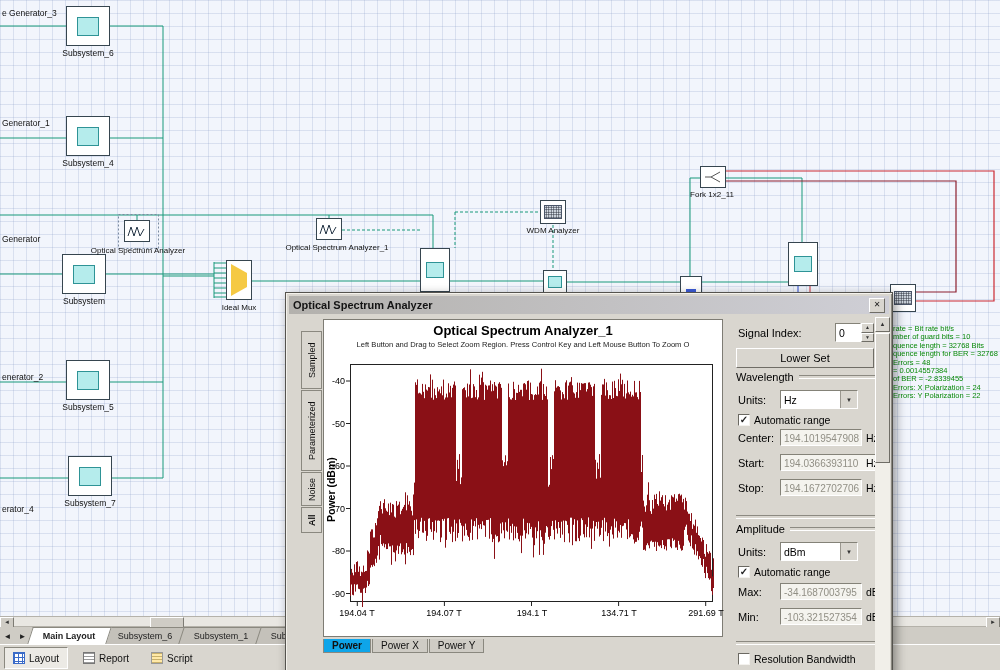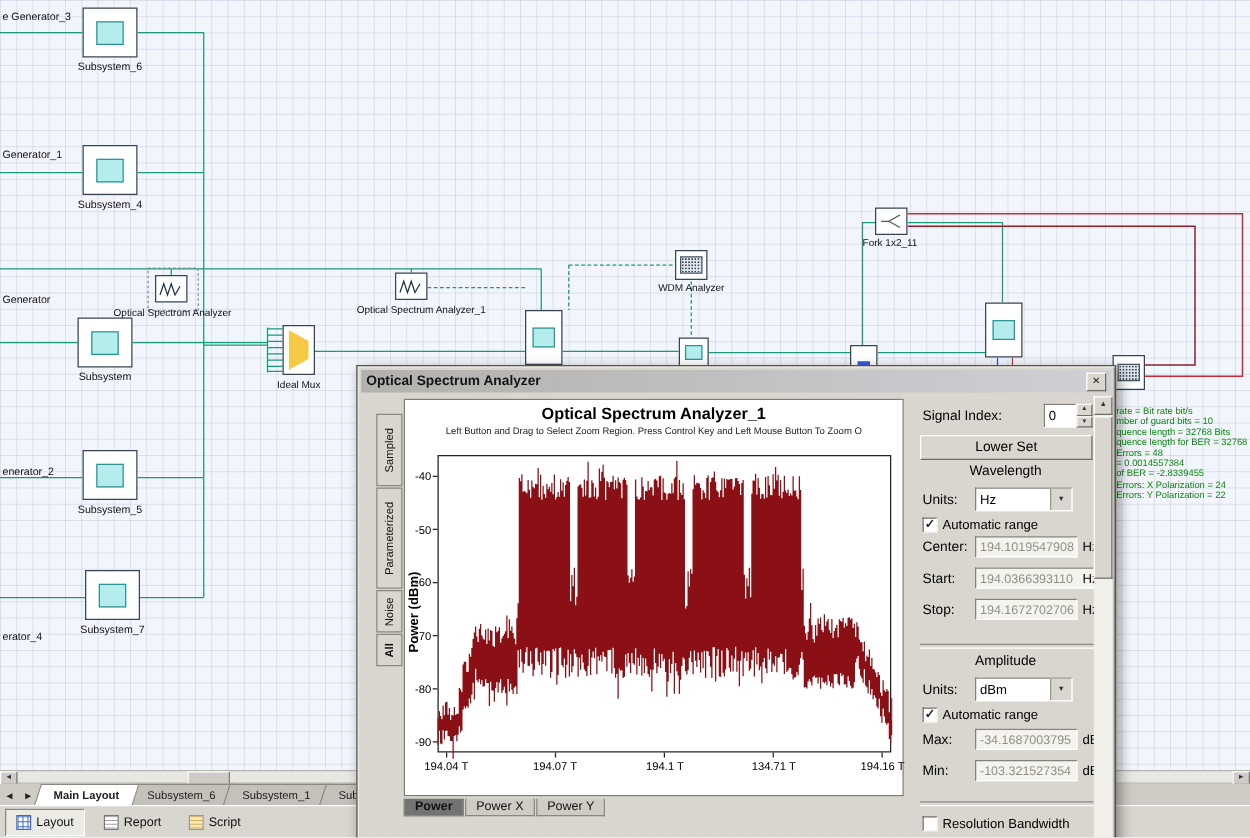--- a/index.html
+++ b/index.html
@@ -73,41 +73,41 @@
   .psub{position:absolute;left:2px;top:20px;width:394px;text-align:center;font-size:7.6px;color:#222;
     white-space:nowrap;overflow:hidden;}
   .ylab{position:absolute;left:1px;top:80px;height:180px;width:12px;writing-mode:vertical-rl;transform:rotate(180deg);
     display:flex;align-items:center;justify-content:center;font-size:10.5px;font-weight:bold;color:#000;}
   .ytick{position:absolute;left:0;width:21px;text-align:right;font-size:9px;color:#000;transform:translateY(-50%);}
   .xtick{position:absolute;top:288px;font-size:9px;color:#000;transform:translateX(-50%);white-space:nowrap;}
   .xlab{position:absolute;left:22px;top:301px;width:368px;text-align:center;font-size:10.5px;font-weight:bold;color:#000;}
   #spectrum-svg{position:absolute;left:22px;top:44px;}
   .ptabs{position:absolute;left:37px;top:346px;display:flex;}
   .ptab{font-size:10px;color:#111;padding:1px 8px;background:#cfccc5;border:1px solid #8a887f;border-top:none;margin-right:1px;}
-  .ptab.active{background:#737373;font-weight:bold;}
+  .ptab.active{background:#0ea5e9;font-weight:bold;}
   .rlabel{position:absolute;font-size:11px;color:#000;white-space:nowrap;}
   .runit{position:absolute;font-size:10.5px;color:#000;white-space:nowrap;}
   .tfield{position:absolute;height:17px;background:#f4f3ee;border:1px solid;border-color:#848278 #fff #fff #848278;
     color:#918f85;font-size:10px;line-height:17px;padding:0 3px;box-sizing:border-box;white-space:nowrap;overflow:hidden;}
   .wfield{position:absolute;height:19px;background:#fff;border:1px solid;border-color:#848278 #fff #fff #848278;
     color:#000;font-size:10.5px;line-height:18px;padding:0 3px;box-sizing:border-box;}
   .spinbtns{position:absolute;width:13px;height:19px;display:flex;flex-direction:column;}
   .spinbtns div{flex:1;background:#d9d6cf;border:1px solid;border-color:#fff #6f6d66 #6f6d66 #fff;
     font-size:5px;line-height:7px;text-align:center;color:#333;}
   .dd{position:absolute;height:19px;background:#fff;border:1px solid;border-color:#848278 #fff #fff #848278;
     box-sizing:border-box;display:flex;align-items:center;}
   .ddval{flex:1;font-size:10.5px;color:#000;padding-left:3px;}
   .ddbtn{width:16px;height:100%;background:#d9d6cf;border-left:1px solid #9a978f;
     font-size:6px;display:flex;align-items:center;justify-content:center;color:#333;}
   .btn3d{position:absolute;background:#d9d6cf;border:1px solid;border-color:#fff #6f6d66 #6f6d66 #fff;
     font-size:11px;color:#000;display:flex;align-items:center;justify-content:center;}
   .chk{position:absolute;width:12px;height:12px;background:#fff;border:1px solid;border-color:#6b6962 #f4f2ee #f4f2ee #6b6962;
     box-sizing:border-box;font-size:10px;line-height:10px;text-align:center;color:#222;font-weight:bold;}
   .chklab{position:absolute;font-size:10.5px;color:#000;white-space:nowrap;}
-  .ghead{position:absolute;display:flex;align-items:center;width:142px;flex-direction:column;}
+  .ghead{position:absolute;display:flex;align-items:center;width:142px;}
   .ghead span{font-size:11px;color:#000;white-space:nowrap;margin-right:5px;}
   .ghead i{flex:1;height:2px;border-top:1px solid #8c8a82;border-bottom:1px solid #fff;}
   .hdiv{position:absolute;height:2px;border-top:1px solid #8c8a82;border-bottom:1px solid #fff;}
   .vscroll{position:absolute;left:589px;top:24px;width:15px;height:369px;background:#f1efe9;}
   .vsbtn{position:absolute;left:0;width:15px;height:15px;background:#d9d6cf;border:1px solid;
     border-color:#fff #6f6d66 #6f6d66 #fff;font-size:6px;line-height:13px;text-align:center;color:#333;box-sizing:border-box;}
   .vsthumb{position:absolute;left:0;top:16px;width:15px;height:130px;background:#d9d6cf;border:1px solid;
     border-color:#fff #6f6d66 #6f6d66 #fff;box-sizing:border-box;}
 </style>
 </head>
@@ -314,21 +314,21 @@
       <span class="ytick" style="top:274px">-90</span>
       <svg id="spectrum-svg" width="368" height="243">
           <rect x="4.5" y="0.5" width="362" height="237" fill="#fff" stroke="#222" stroke-width="1"></rect>
           <path d="M4.5 210.7V232.0M5.5 204.9V220.5M6.5 208.7V230.8M7.5 211.3V231.3M8.5 200.3V220.2M9.5 208.1V227.6M10.5 198.0V220.7M11.5 197.3V220.3M12.5 207.8V224.8M13.5 202.4V225.2M14.5 212.0V228.8M15.5 207.7V228.8M16.5 208.3V244.2M17.5 201.6V224.7M18.5 207.9V223.9M19.5 207.0V229.0M20.5 206.9V223.5M21.5 186.4V216.9M22.5 187.6V222.0M23.5 189.5V220.3M24.5 167.6V203.6M25.5 165.4V201.1M26.5 165.4V202.8M27.5 173.5V200.7M28.5 173.4V202.1M29.5 159.0V194.8M30.5 161.3V198.8M31.5 154.3V191.5M32.5 147.1V182.1M33.5 141.9V195.6M34.5 137.2V171.0M35.5 145.1V180.1M36.5 149.5V181.8M37.5 139.0V179.4M38.5 135.2V183.4M39.5 144.3V180.2M40.5 146.7V185.1M41.5 147.8V185.0M42.5 139.5V179.4M43.5 151.1V182.4M44.5 138.7V182.3M45.5 148.4V200.8M46.5 140.0V181.4M47.5 140.7V188.1M48.5 152.6V188.6M49.5 153.6V197.4M50.5 137.1V186.4M51.5 141.8V181.6M52.5 140.6V189.9M53.5 137.7V182.2M54.5 150.2V179.4M55.5 146.8V190.3M56.5 144.8V188.2M57.5 142.9V185.3M58.5 140.9V190.5M59.5 128.3V200.3M60.5 146.3V179.1M61.5 131.3V189.2M62.5 140.6V183.0M63.5 137.2V187.8M64.5 142.3V191.1M65.5 146.8V185.9M66.5 151.4V185.0M67.5 130.5V191.1M68.5 118.6V156.1M69.5 18.3V169.9M70.5 20.9V155.4M71.5 15.4V165.6M72.5 29.4V174.1M73.5 28.7V167.0M74.5 29.4V157.7M75.5 30.6V153.8M76.5 19.9V168.5M77.5 27.8V168.8M78.5 34.2V156.9M79.5 20.4V166.9M80.5 25.6V176.9M81.5 26.6V171.8M82.5 23.0V154.7M83.5 23.3V154.2M84.5 10.4V165.3M85.5 33.7V167.9M86.5 15.7V158.0M87.5 35.7V175.8M88.5 24.6V167.1M89.5 31.2V156.4M90.5 34.1V168.6M91.5 23.2V156.7M92.5 27.4V156.4M93.5 25.4V156.9M94.5 29.3V178.1M95.5 22.4V173.5M96.5 31.3V155.1M97.5 15.6V156.8M98.5 35.5V154.8M99.5 33.5V183.7M100.5 29.6V175.9M101.5 33.4V154.4M102.5 19.3V154.0M103.5 28.5V167.9M104.5 21.8V169.8M105.5 33.3V162.7M106.5 23.9V178.1M107.5 20.6V167.8M108.5 17.5V155.7M109.5 21.5V177.2M110.5 117.0V159.4M111.5 95.9V173.8M112.5 104.9V169.0M113.5 90.1V155.4M114.5 120.1V158.9M115.5 113.4V161.5M116.5 25.2V177.4M117.5 24.0V162.2M118.5 23.3V171.7M119.5 26.2V159.6M120.5 33.4V165.9M121.5 19.6V171.5M122.5 32.4V173.0M123.5 20.5V176.7M124.5 5.3V168.8M125.5 34.1V155.4M126.5 33.7V175.9M127.5 20.1V161.9M128.5 22.4V157.1M129.5 33.2V162.5M130.5 26.0V154.2M131.5 35.4V175.3M132.5 33.4V160.9M133.5 10.7V164.5M134.5 20.8V160.1M135.5 13.6V165.1M136.5 7.8V157.3M137.5 18.2V161.2M138.5 35.9V161.6M139.5 20.7V172.9M140.5 21.7V156.0M141.5 25.7V156.0M142.5 21.5V155.8M143.5 21.4V174.7M144.5 16.5V154.1M145.5 27.3V170.3M146.5 20.2V178.1M147.5 26.8V174.9M148.5 18.0V194.9M149.5 21.5V170.7M150.5 22.6V172.5M151.5 34.5V172.0M152.5 19.7V178.3M153.5 18.2V177.4M154.5 20.0V159.5M155.5 23.8V169.4M156.5 96.3V158.3M157.5 102.1V166.3M158.5 98.2V174.3M159.5 91.3V158.3M160.5 101.3V166.6M161.5 97.2V167.8M162.5 19.5V154.5M163.5 33.2V175.5M164.5 35.3V162.1M165.5 35.6V168.8M166.5 33.9V159.8M167.5 17.8V176.3M168.5 25.1V162.3M169.5 36.0V174.3M170.5 28.8V162.7M171.5 29.0V168.9M172.5 20.8V175.1M173.5 27.9V177.4M174.5 25.8V171.6M175.5 25.8V189.1M176.5 32.3V171.7M177.5 19.6V154.7M178.5 19.0V166.3M179.5 20.3V174.5M180.5 25.7V169.3M181.5 17.0V158.9M182.5 16.5V170.4M183.5 36.0V159.2M184.5 18.6V165.0M185.5 30.0V162.9M186.5 30.5V173.6M187.5 35.8V193.4M188.5 31.1V181.2M189.5 30.1V163.4M190.5 30.9V174.3M191.5 22.5V167.2M192.5 30.5V157.3M193.5 18.7V190.9M194.5 17.3V166.3M195.5 4.7V172.9M196.5 35.9V176.3M197.5 20.0V190.9M198.5 30.1V179.8M199.5 32.0V168.7M200.5 22.5V162.0M201.5 35.4V163.3M202.5 122.7V172.9M203.5 120.8V175.6M204.5 93.0V172.0M205.5 105.1V162.1M206.5 91.2V156.9M207.5 95.0V165.8M208.5 27.3V175.4M209.5 16.2V156.3M210.5 23.7V164.5M211.5 22.4V169.6M212.5 22.1V158.0M213.5 23.0V163.9M214.5 26.4V173.9M215.5 35.5V157.7M216.5 28.1V170.6M217.5 30.2V156.6M218.5 34.3V178.1M219.5 18.4V156.7M220.5 16.3V157.2M221.5 35.7V160.9M222.5 21.6V169.3M223.5 18.4V178.4M224.5 17.7V153.7M225.5 13.1V153.7M226.5 21.3V181.2M227.5 28.4V160.8M228.5 29.5V155.2M229.5 33.8V177.2M230.5 28.1V177.3M231.5 18.6V156.4M232.5 33.8V174.2M233.5 18.8V177.1M234.5 26.1V171.6M235.5 19.1V154.3M236.5 19.7V156.1M237.5 19.6V170.2M238.5 19.1V173.4M239.5 19.1V160.4M240.5 27.5V173.2M241.5 25.1V162.9M242.5 18.6V153.4M243.5 18.3V173.4M244.5 20.7V164.6M245.5 23.1V184.9M246.5 31.9V164.6M247.5 22.3V156.9M248.5 19.9V176.9M249.5 95.8V162.3M250.5 114.7V158.0M251.5 98.6V164.7M252.5 104.9V157.7M253.5 90.1V172.5M254.5 113.7V170.9M255.5 30.9V163.8M256.5 20.4V156.2M257.5 20.5V177.1M258.5 14.9V153.8M259.5 31.6V167.5M260.5 18.4V158.3M261.5 26.2V172.1M262.5 34.9V169.1M263.5 31.1V182.6M264.5 31.3V165.7M265.5 35.0V162.3M266.5 17.6V170.5M267.5 34.0V174.6M268.5 16.8V154.7M269.5 24.1V163.6M270.5 31.9V157.3M271.5 32.2V173.6M272.5 15.3V166.8M273.5 27.0V168.5M274.5 9.6V161.0M275.5 20.3V173.8M276.5 15.8V162.2M277.5 32.5V161.7M278.5 19.9V159.0M279.5 34.5V159.2M280.5 29.4V165.5M281.5 16.5V175.1M282.5 28.4V155.3M283.5 30.3V173.5M284.5 27.6V172.2M285.5 32.7V170.1M286.5 30.8V170.4M287.5 32.4V175.4M288.5 16.9V179.5M289.5 28.5V177.9M290.5 28.3V177.8M291.5 33.1V173.7M292.5 35.3V176.2M293.5 16.9V167.8M294.5 28.0V162.3M295.5 108.0V157.6M296.5 91.0V163.6M297.5 136.6V186.0M298.5 142.5V185.6M299.5 147.8V186.7M300.5 141.3V181.2M301.5 130.7V179.3M302.5 118.3V181.3M303.5 136.2V184.3M304.5 147.2V177.5M305.5 149.9V176.6M306.5 136.0V178.2M307.5 144.6V177.9M308.5 130.7V182.8M309.5 135.0V177.7M310.5 129.9V187.0M311.5 140.0V178.2M312.5 141.7V181.6M313.5 127.3V182.5M314.5 136.6V181.3M315.5 133.2V184.1M316.5 131.2V176.1M317.5 140.0V181.0M318.5 142.4V185.2M319.5 131.2V182.3M320.5 146.4V186.5M321.5 140.7V175.4M322.5 138.3V175.2M323.5 135.7V175.3M324.5 145.8V182.7M325.5 131.3V184.2M326.5 132.7V174.3M327.5 133.4V176.9M328.5 130.2V175.8M329.5 137.9V183.6M330.5 134.6V183.4M331.5 136.8V186.0M332.5 130.2V176.9M333.5 129.7V180.7M334.5 131.6V184.5M335.5 130.6V186.7M336.5 138.3V186.1M337.5 134.9V181.8M338.5 145.6V165.9M339.5 133.7V162.7M340.5 137.1V160.7M341.5 147.6V170.9M342.5 149.7V176.5M343.5 149.8V178.5M344.5 157.0V182.2M345.5 149.1V171.4M346.5 164.9V184.4M347.5 160.4V185.7M348.5 161.7V190.6M349.5 155.6V180.2M350.5 168.8V191.5M351.5 162.4V187.2M352.5 171.1V195.4M353.5 171.8V192.1M354.5 174.0V194.1M355.5 177.5V201.1M356.5 173.6V202.8M357.5 176.0V195.0M358.5 189.9V209.0M359.5 192.7V214.1M360.5 180.1V202.8M361.5 188.1V209.1M362.5 189.6V214.1M363.5 187.2V215.7M364.5 188.8V214.4M365.5 205.8V227.1M366.5 212.4V230.9M367.5 194.3V224.0" stroke="#8a1016" stroke-width="1" fill="none"></path>
           <path d="M11.3 238V242M98.4 238V242M185.5 238V242M272.6 238V242M359.7 238V242M0 17.0H4M0 59.5H4M0 102.0H4M0 144.5H4M0 187.0H4M0 229.5H4" stroke="#222" stroke-width="1" fill="none"></path>
         </svg>
       <span class="xtick" style="left:33px">194.04 T</span>
       <span class="xtick" style="left:120px">194.07 T</span>
       <span class="xtick" style="left:208px">194.1 T</span>
       <span class="xtick" style="left:295px">134.71 T</span>
-      <span class="xtick" style="left:382px">194.16 T</span>
+      <span class="xtick" style="left:382px">291.69 T</span>
     </div>
 
     <div class="ptabs">
       <div class="ptab active">Power</div>
       <div class="ptab">Power X</div>
       <div class="ptab">Power Y</div>
     </div>
 
     <div class="rlabel" style="left:452px;top:34px">Signal Index:</div>
     <div class="wfield" style="left:549px;top:30px;width:26px">0</div>

